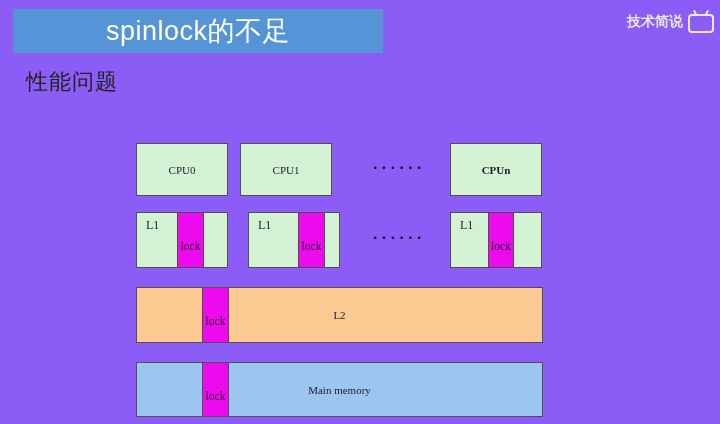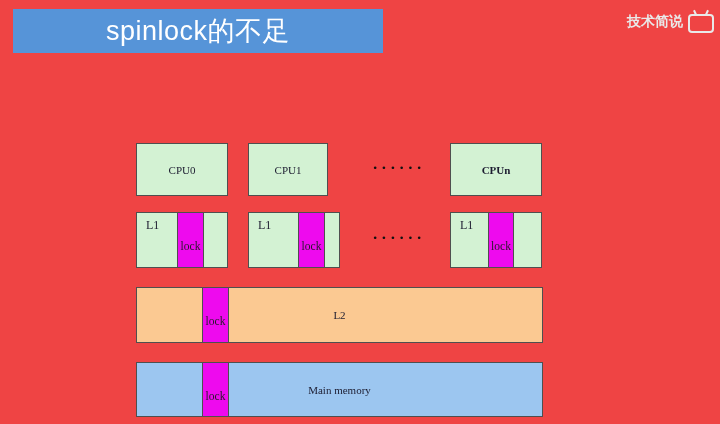--- a/index.html
+++ b/index.html
@@ -2,21 +2,21 @@
 <html><head>
 <meta charset="utf-8">
 <style>
   html,body{margin:0;padding:0;}
   body{
     width:720px;height:424px;
     background:#ffffff;
     font-family:"Liberation Sans", sans-serif;
     position:relative;overflow:hidden;
   }
-  .slide{position:absolute;inset:0;background:#ef4444;}
+  .slide{position:absolute;inset:0;background:#8b5cf6;}
 
   
   .banner{
     position:absolute;left:13px;top:9px;width:370px;height:44px;
     display:flex;align-items:center;justify-content:center;
   }
   .banner .title-text{
     color:#ffffff;font-size:27px;font-weight:500;letter-spacing:0.5px;
     white-space:nowrap;
   }
@@ -67,21 +67,21 @@
   }
   .lock .lock-text{transform:translateY(6px);font-family:Liberation Serif, serif;}
   .dots{
     position:absolute;width:62px;text-align:center;
     font-size:9px;letter-spacing:3.5px;color:#101010;
     font-family:"DejaVu Sans", sans-serif;line-height:16px;
   }
 
   
   #cpu0{left:136px;top:143px;width:92px;height:53px;}
-  #cpu1{left:248px;top:143px;width:80px;height:53px;}
+  #cpu1{left:240px;top:143px;width:92px;height:53px;}
   #cpun{left:450px;top:143px;width:92px;height:53px;}
   #dots-cpu{left:368px;top:160px;}
   #l1a{left:136px;top:212px;width:92px;height:56px;}
   #l1b{left:248px;top:212px;width:92px;height:56px;}
   #l1c{left:450px;top:212px;width:92px;height:56px;}
   #dots-l1{left:368px;top:230px;}
   #l1a .lock{left:40px;width:27px;}
   #l1b .lock{left:49px;width:27px;}
   #l1c .lock{left:37px;width:26px;}
   #l2{left:136px;top:287px;width:407px;height:56px;}
@@ -95,20 +95,21 @@
 
   <div class="banner" style="background-color: rgb(86, 148, 216);">
     <span class="title-text">spinlock的不足</span>
   </div>
 
   <div class="watermark">
     <span>技术简说</span>
     <span class="bili"></span>
   </div>
 
+  <div class="heading">性能问题</div>
 
 
   <div>
 
     <div class="box" id="cpu0" style="background-color: rgb(211, 242, 211);">
       <div class="center-label">CPU0</div>
     </div>
     <div class="box" id="cpu1" style="background-color: rgb(211, 242, 211);">
       <div class="center-label">CPU1</div>
     </div>

